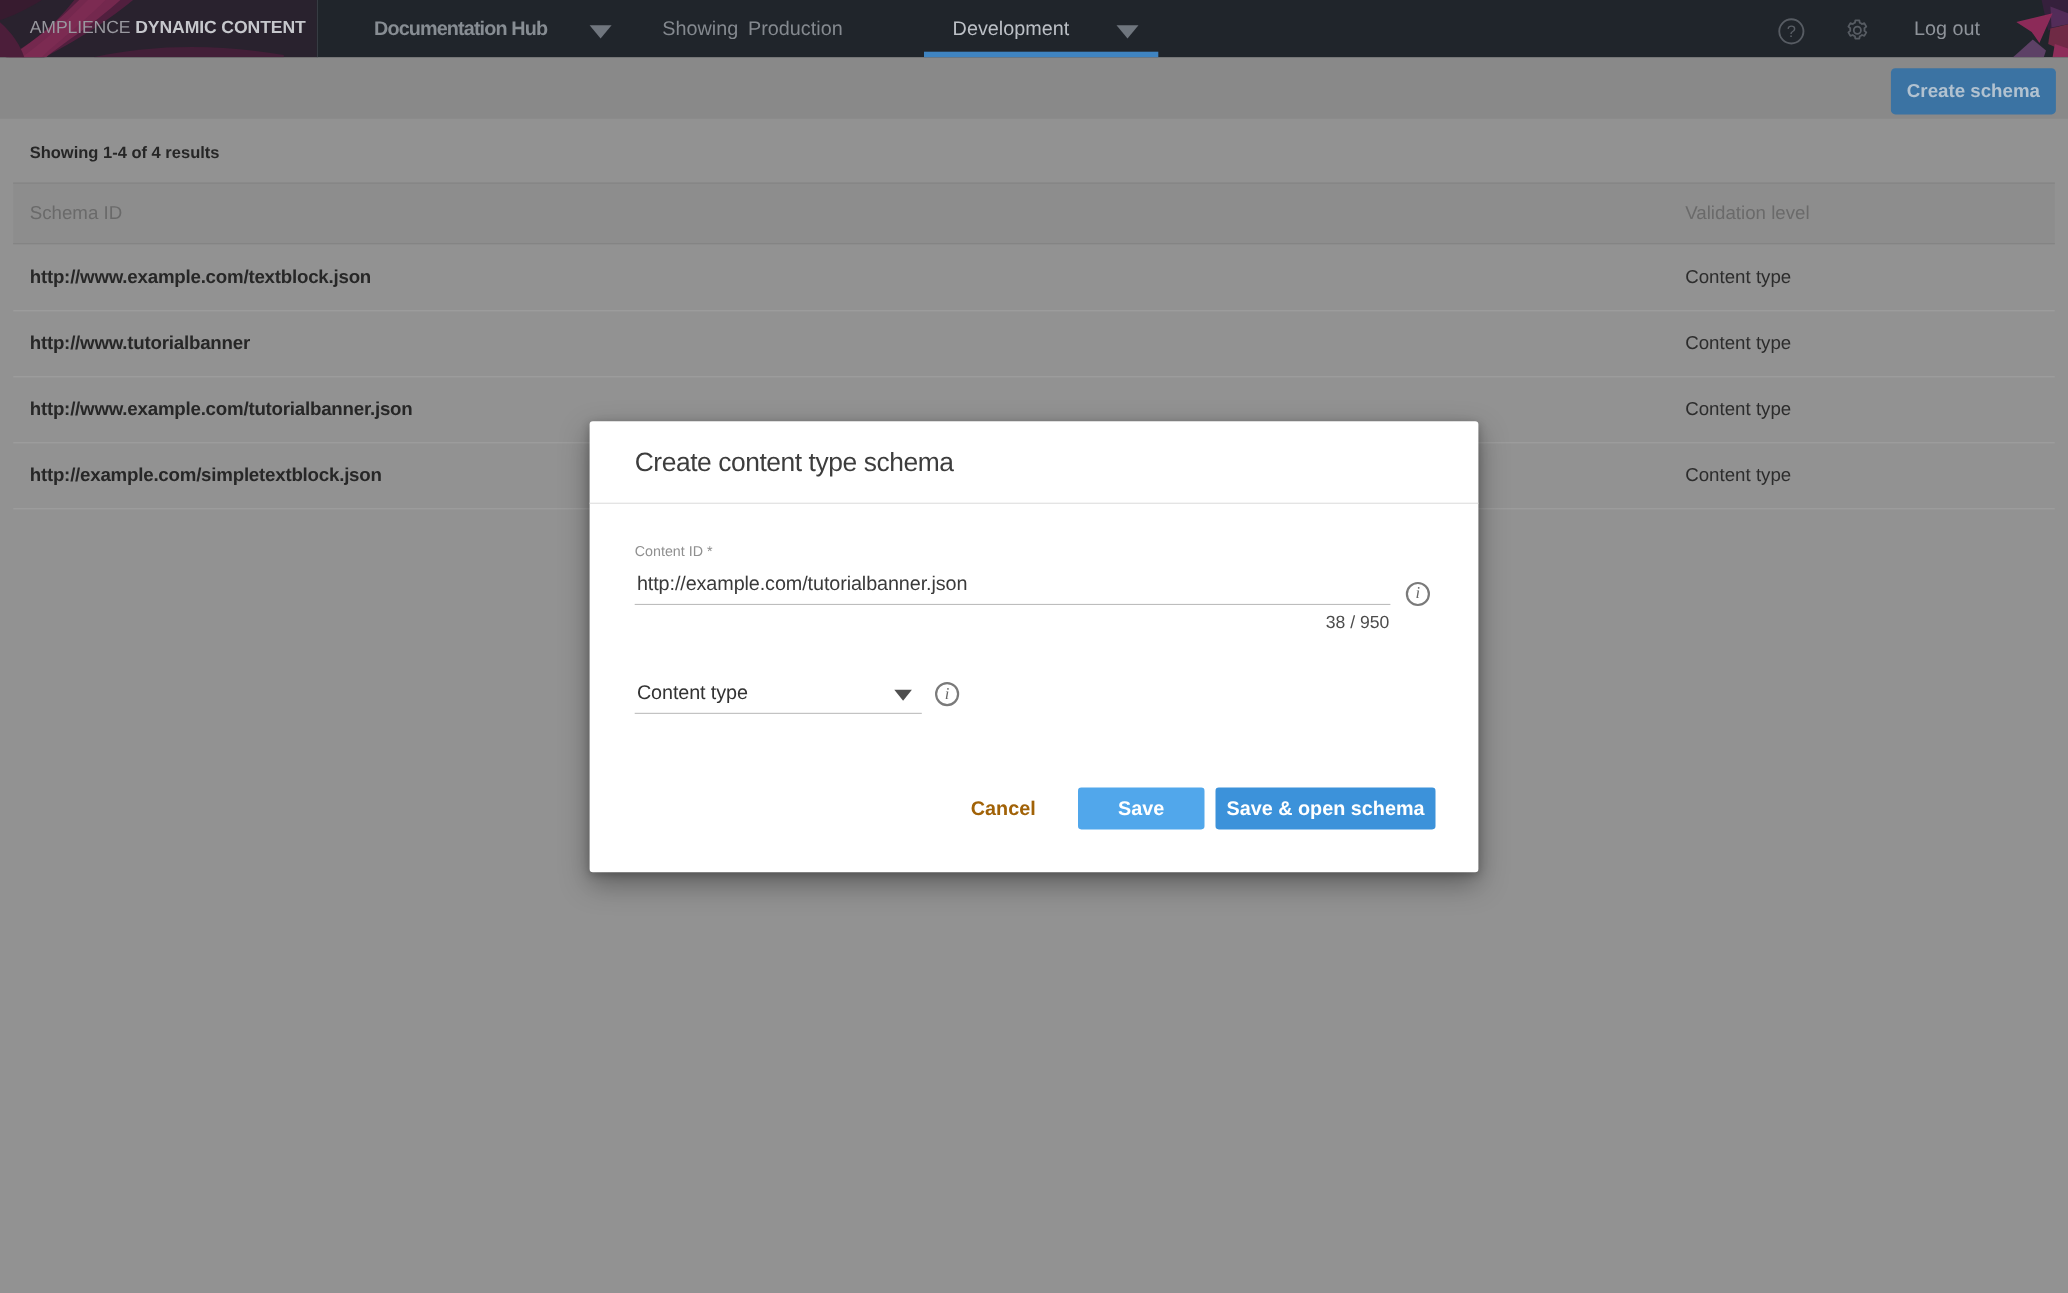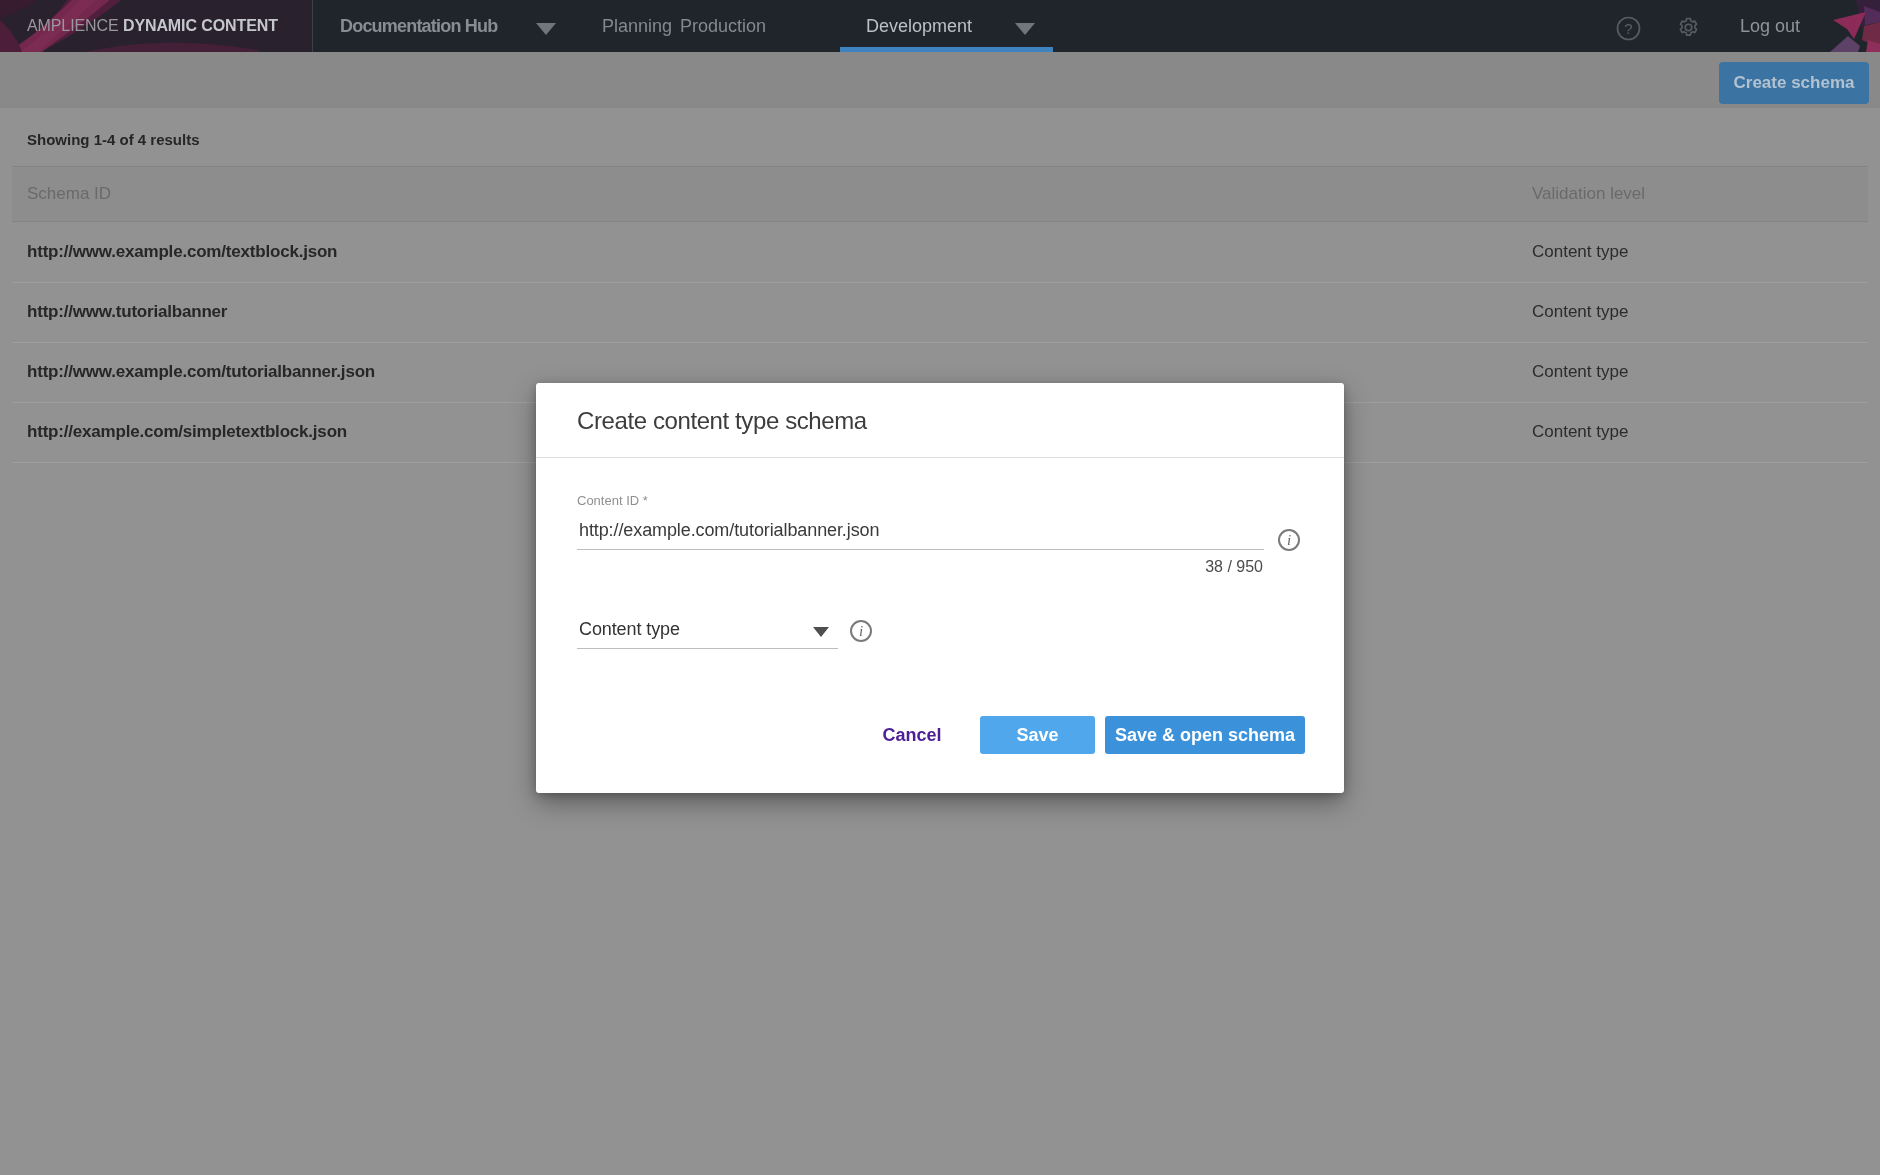--- a/index.html
+++ b/index.html
@@ -1,21 +1,21 @@
 <!DOCTYPE html>
 <html><head>
 <meta charset="utf-8">
 <style>
   * { margin:0; padding:0; box-sizing:border-box; }
   html,body { width:1880px; height:1175px; overflow:hidden; }
   body { font-family:"Liberation Sans", sans-serif; background:#929292; position:relative; -webkit-font-smoothing:antialiased; }
 
   
   .nav { position:absolute; left:0; top:0; width:1880px; height:52px; background:#20252b; }
-  .logo { position:absolute; left:0; top:0; width:313px; height:52px; border-right:1px solid #3a4046; overflow:hidden; }
+  .logo { position:absolute; left:0; top:0; width:289px; height:52px; border-right:1px solid #3a4046; overflow:hidden; }
   .logo svg { position:absolute; left:0; top:0; }
   .logotext { position:absolute; left:27px; top:0; height:52px; line-height:52px; font-size:16px; color:#99989f; letter-spacing:-0.1px; white-space:nowrap; }
   .logotext b { color:#c6c7cc; }
   .navitem { position:absolute; top:0; height:52px; line-height:52px; font-size:18px; color:#84898f; white-space:nowrap; }
   .caret { position:absolute; top:23px; width:0; height:0; border-left:10px solid transparent; border-right:10px solid transparent; border-top:12px solid #70767e; }
   .tabline { position:absolute; left:840px; top:47px; width:213px; height:5px; background:#3f84c1; }
   .navicon { position:absolute; top:16px; }
   .corner { position:absolute; right:0; top:0; width:70px; height:52px; }
 
   
@@ -37,21 +37,21 @@
   .mtitle { position:absolute; left:41px; top:24px; font-size:24px; letter-spacing:-0.4px; color:#3d3d3d;text-align:center; }
   .mdiv { position:absolute; left:0; top:74px; width:808px; height:1px; background:#dedede; }
   .mlabel { position:absolute; left:41px; top:110px; font-size:13px; color:#909090; }
   .minput { position:absolute; left:43px; top:137px; font-size:18px; letter-spacing:-0.1px; color:#3a3a3a; }
   .mline1 { position:absolute; left:41px; top:166px; width:687px; height:1px; background:#bdbdbd; }
   .mcount { position:absolute; left:527px; top:175px; width:200px; text-align:right; font-size:16px; color:#4c4c4c; }
   .mselect { position:absolute; left:43px; top:236px; font-size:18px; letter-spacing:-0.1px; color:#333333; }
   .mline2 { position:absolute; left:41px; top:265px; width:261px; height:1px; background:#bdbdbd; }
   .mcaret { position:absolute; left:277px; top:244px; width:0; height:0; border-left:8px solid transparent; border-right:8px solid transparent; border-top:10px solid #4f4f4f; }
   .info { position:absolute; width:22px; height:22px; border:2px solid #7a7a7a; border-radius:50%; color:#666666; font-family:"Liberation Serif", serif; font-style:italic; font-size:15px; text-align:center; line-height:18px; }
-  .cancel { position:absolute; left:316px; top:333px; width:120px; height:38px; font-size:18px; font-weight:bold; color:#4c1d95; text-align:center; line-height:38px; }
+  .cancel { position:absolute; left:316px; top:333px; width:120px; height:38px; font-size:18px; font-weight:bold; color:#a16207; text-align:center; line-height:38px; }
   .btnsave { position:absolute; left:444px; top:333px; width:115px; height:38px; background:#51a7eb; border-radius:3px; color:#ffffff; font-size:18px; font-weight:bold; text-align:center; line-height:38px; }
   .btnopen { position:absolute; left:569px; top:333px; width:200px; height:38px; background:#3c92da; border-radius:3px; color:#ffffff; font-size:18px; font-weight:bold; text-align:center; line-height:38px; }
 </style>
 </head>
 <body>
 
 <div class="showing">Showing 1-4 of 4 results</div>
 <div class="thead">
   <span style="left:15px;">Schema ID</span>
   <span style="left:1520px;">Validation level</span>
@@ -81,21 +81,21 @@
       <path d="M 8 52 C 34 36 56 16 78 -6 L 116 -6 C 86 22 56 40 42 52 Z" fill="#74284e"></path>
       <path d="M 20 52 C 42 36 62 18 82 -2 L 98 -2 C 74 22 50 40 38 52 Z" fill="#7c2b52"></path>
       <path d="M -5 52 L -5 16 C 10 28 18 40 22 52 Z" fill="#4c1e3a"></path>
       <path d="M -5 0 L 38 0 C 22 10 8 16 -5 20 Z" fill="#371b2f"></path>
       <path d="M 85 52 C 140 40 200 40 258 50 L 258 52 Z" fill="#431f38"></path>
     </svg>
     <div class="logotext">AMPLIENCE <b>DYNAMIC CONTENT</b></div>
   </div>
   <div class="navitem" style="left:340px; font-weight:bold; letter-spacing:-0.8px; color:#878d93;">Documentation Hub</div>
   <div class="caret" style="left:536px;"></div>
-  <div class="navitem" style="left:602px;">Planning</div>
+  <div class="navitem" style="left:602px;">Showing</div>
   <div class="navitem" style="left:680px;">Production</div>
   <div class="navitem" style="left:866px; color:#bcc0c6;">Development</div>
   <div class="caret" style="left:1015px; border-top-color:#6f767e;"></div>
   <div class="tabline"></div>
 
   <svg class="navicon" style="left:1616px;" width="25" height="25" viewBox="0 0 25 25">
     <circle cx="12.5" cy="12.5" r="11" fill="none" stroke="#575c63" stroke-width="1.7"></circle>
     <text x="12.5" y="17.5" font-size="15" fill="#5a5f66" text-anchor="middle" font-family="Liberation Sans">?</text>
   </svg>
   <svg class="navicon" style="left:1677px;" width="23" height="23" viewBox="0 0 24 24">

